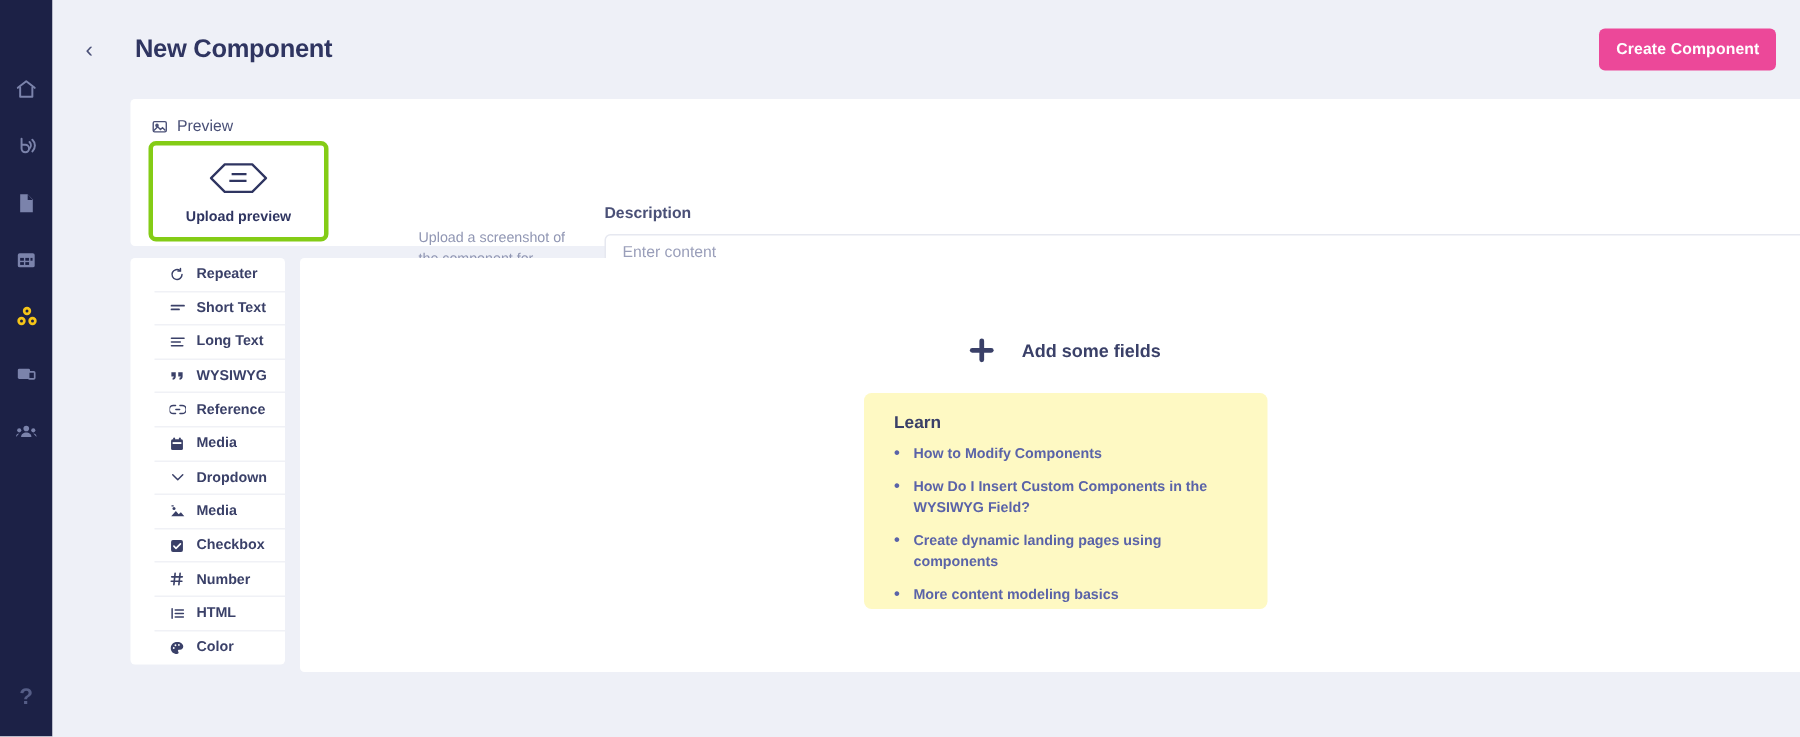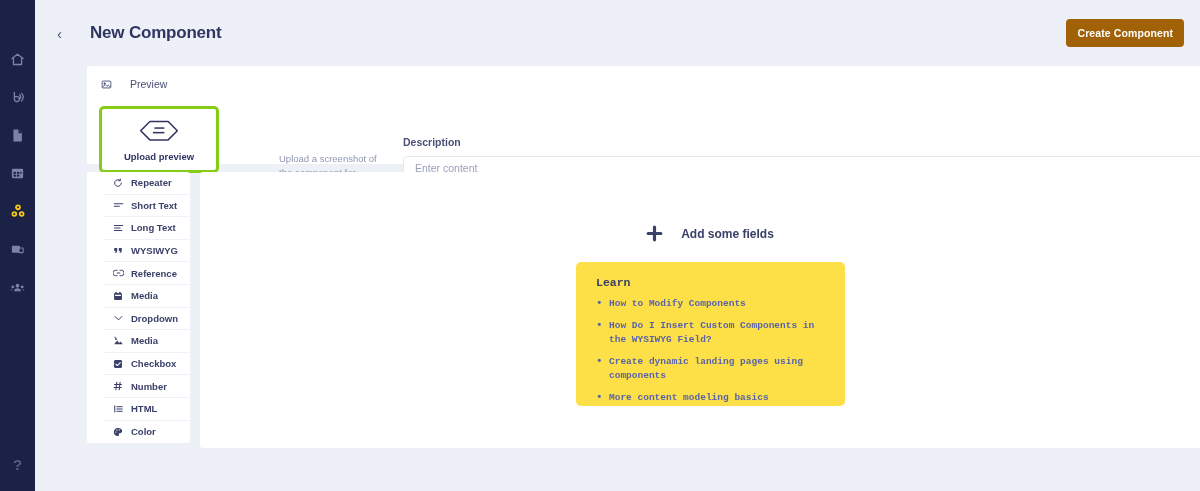--- a/index.html
+++ b/index.html
@@ -42,37 +42,37 @@
   .back-chev {
     margin-left: 22px; color: #4a5077; font-size: 15px;
     line-height: 1; cursor: pointer; user-select: none;
   }
   .page-title {
     margin-left: 28px; color: #2f3561;
     font-size: 17px; font-weight: bold; letter-spacing: -0.2px;
   }
   .create-btn {
     position: absolute; right: 16px; top: 19px;
-    background: #a16207; color: #ffffff;
+    background: #ec4899; color: #ffffff;
     font-size: 10.5px; font-weight: bold;
     padding: 8px 11px; border-radius: 4px; border: none;
     cursor: pointer; letter-spacing: 0.1px;
   }
 
   
   .head-card {
     position: absolute; left: 52px; top: 66px;
     width: 1132px; height: 98px;
     background: #ffffff; border-radius: 3px;
     display: flex;
   }
   .preview-col { padding: 12px 0 0 12px; width: 250px; }
   .preview-label {
-    display: flex; align-items: center; gap: 18px;
-    color: #4a5077; font-size: 10.5px; margin-bottom: 16px; margin-left: 2px;
+    display: flex; align-items: center; gap: 6px;
+    color: #4a5077; font-size: 10.5px; margin-bottom: 4px; margin-left: 2px;
   }
   .drop-zone {
     width: 120px; height: 67px;
     border: 3px solid #84cc16; border-radius: 5px;
     display: flex; flex-direction: column; align-items: center; justify-content: center;
     gap: 5px; cursor: pointer; background: #fff;
   }
   .drop-label { font-size: 9.5px; font-weight: bold; color: #2f3561; }
   .preview-hint {
     position: absolute; left: 192px; top: 86px;
@@ -117,23 +117,22 @@
     position: absolute; left: 0; right: 0; top: 52px;
     display: flex; align-items: center; justify-content: center; gap: 17px;
     cursor: pointer;
   }
   .add-fields .plus { color: #3a4068; line-height: 0; }
   .add-fields-label { font-size: 12px; font-weight: bold; color: #3a4068; }
 
   .learn-card {
     position: absolute; left: 376px; top: 90px;
     width: 269px; height: 144px;
-    background: #fde047; border-radius: 5px;
+    background: #fef9c3; border-radius: 5px;
     padding: 14px 18px 0 20px;
-    font-family: Liberation Mono, monospace;
   }
   .learn-title { font-size: 11.5px; font-weight: bold; color: #3a4068; margin-bottom: 8px; }
   .learn-list { list-style: none; }
   .learn-list li {
     position: relative; padding-left: 13px; margin-bottom: 8.5px;
     font-size: 9.5px; font-weight: bold; line-height: 1.45; color: #5a63a8;
     cursor: pointer;
   }
   .learn-list li::before {
     content: "•"; position: absolute; left: 0; top: -1px; color: #5a63a8; font-size: 11px;

